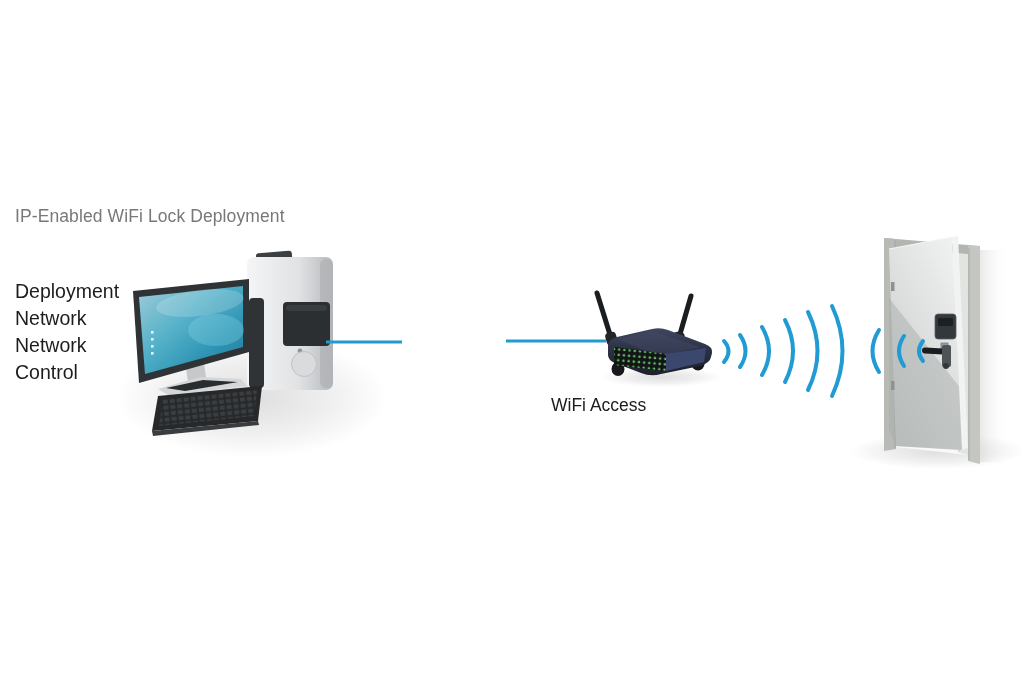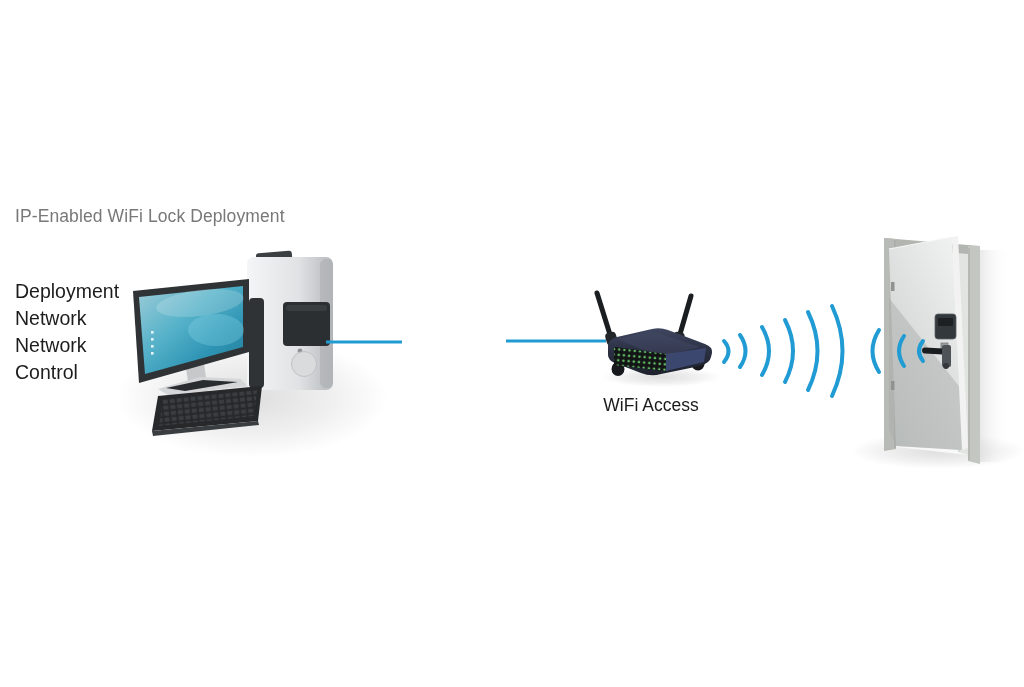--- a/index.html
+++ b/index.html
@@ -30,21 +30,20 @@
     line-height:27px;
   }
   .netlabel{
     left:352px;top:305px;width:200px;
     text-align:center;
     font-size:17.5px;
     line-height:28px;
   }
   .aplabel{
     left:551px;top:392px;width:200px;
-    text-align:center;
     font-size:17.5px;
     line-height:27px;
   }
   .apstd{
     left:551px;top:447px;width:200px;
     text-align:center;
     font-size:13.5px;
   }
   .line{display:block;}
   .wave{fill:none;stroke:var(--accent);stroke-width:4;stroke-linecap:round;}

